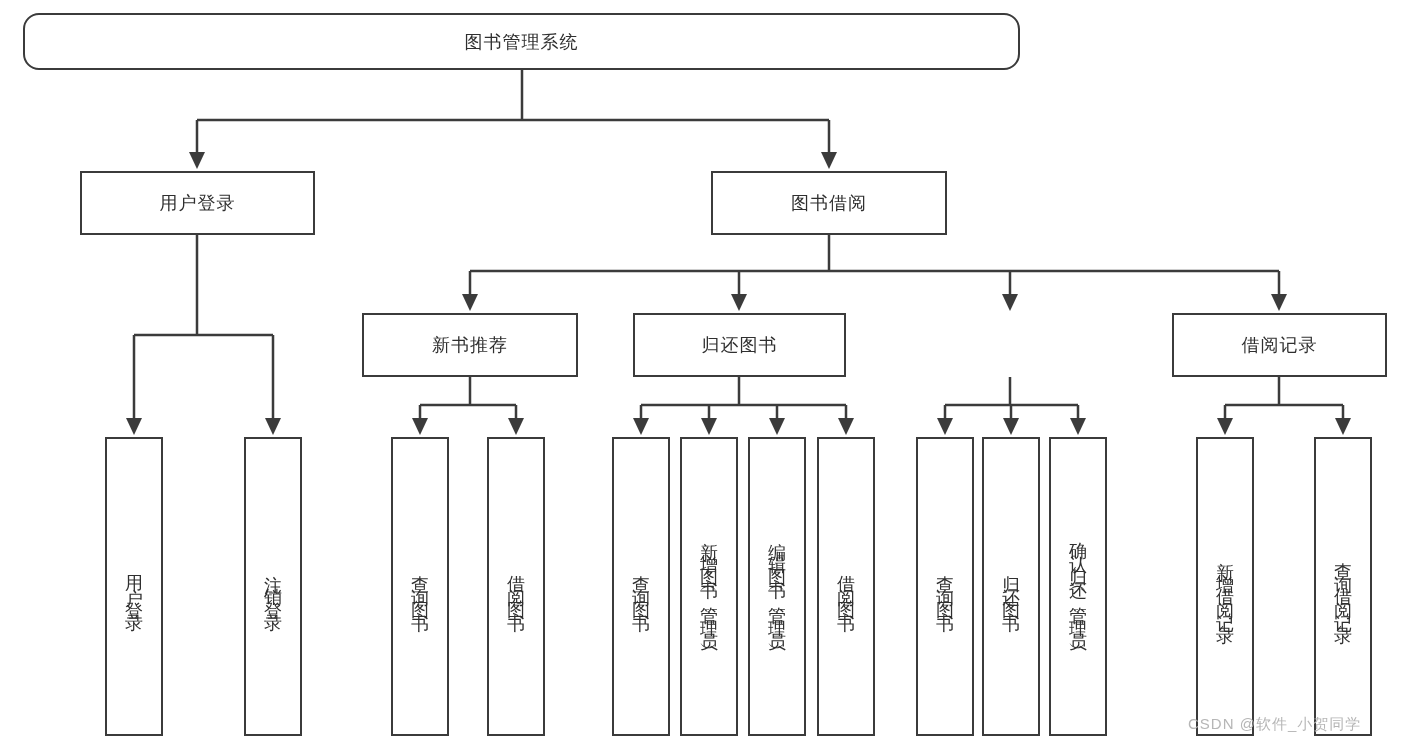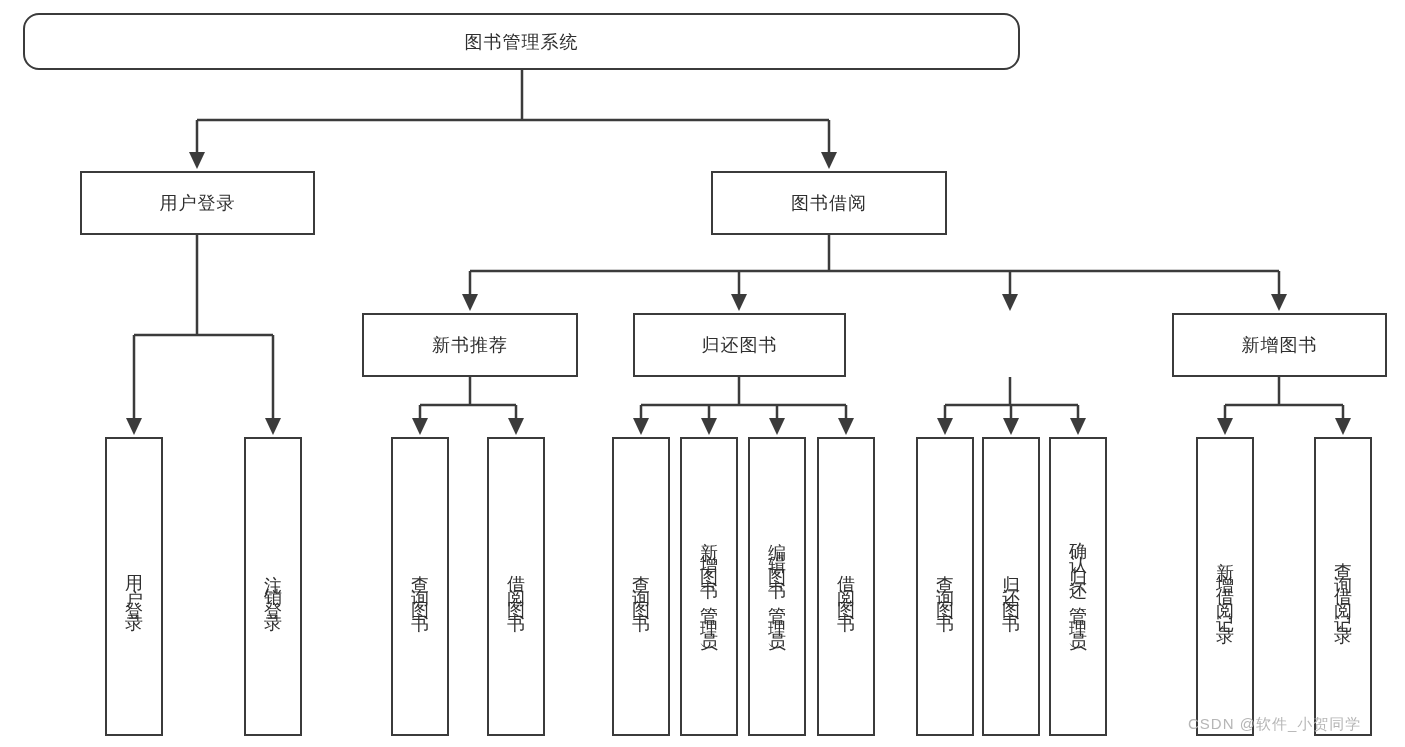--- a/index.html
+++ b/index.html
@@ -114,21 +114,21 @@
     <span class="hlabel">图书借阅</span>
   </div>
 
   <div class="node" style="left:362px;top:313px;width:216px;height:64px;">
     <span class="hlabel">新书推荐</span>
   </div>
   <div class="node" style="left:633px;top:313px;width:213px;height:64px;">
     <span class="hlabel">归还图书</span>
   </div>
   <div class="node" style="left:1172px;top:313px;width:215px;height:64px;">
-    <span class="hlabel">新增图书</span>
+    <span class="hlabel">借阅记录</span>
   </div>
 
   <div class="node leaf" style="left:105px;">
     <span class="vtext">用户登录</span>
   </div>
   <div class="node leaf" style="left:244px;">
     <span class="vtext">注销登录</span>
   </div>
 
   <div class="node leaf" style="left:391px;">

